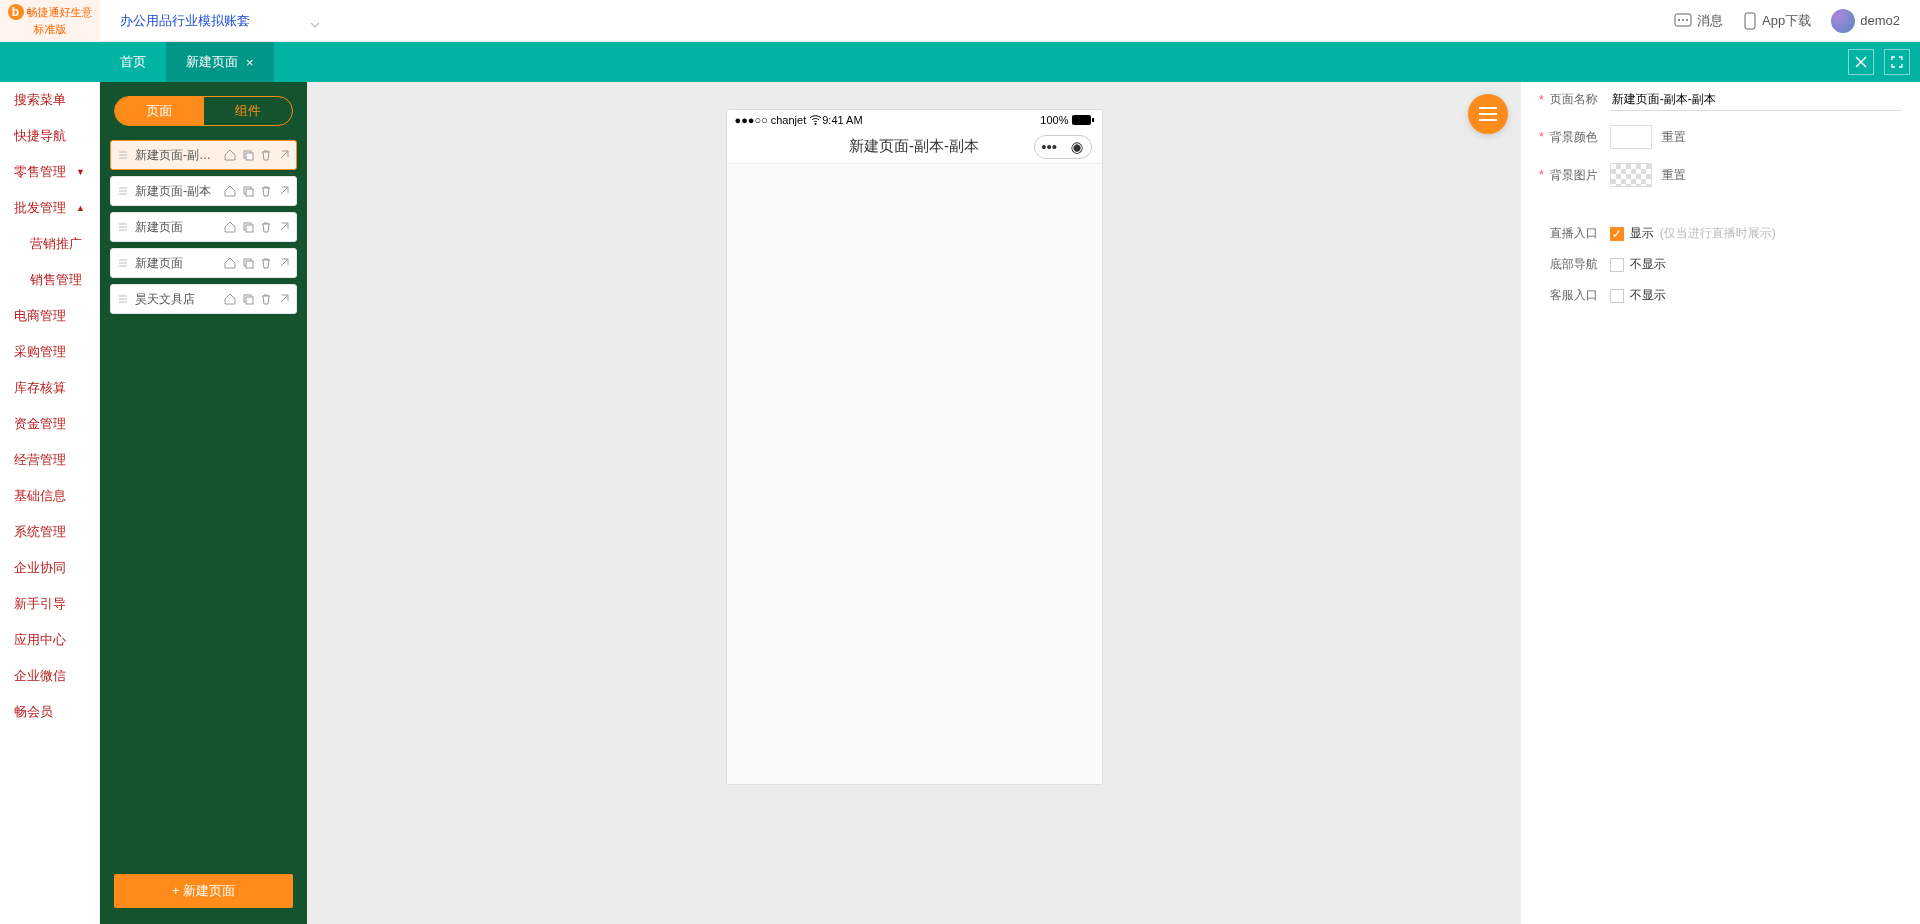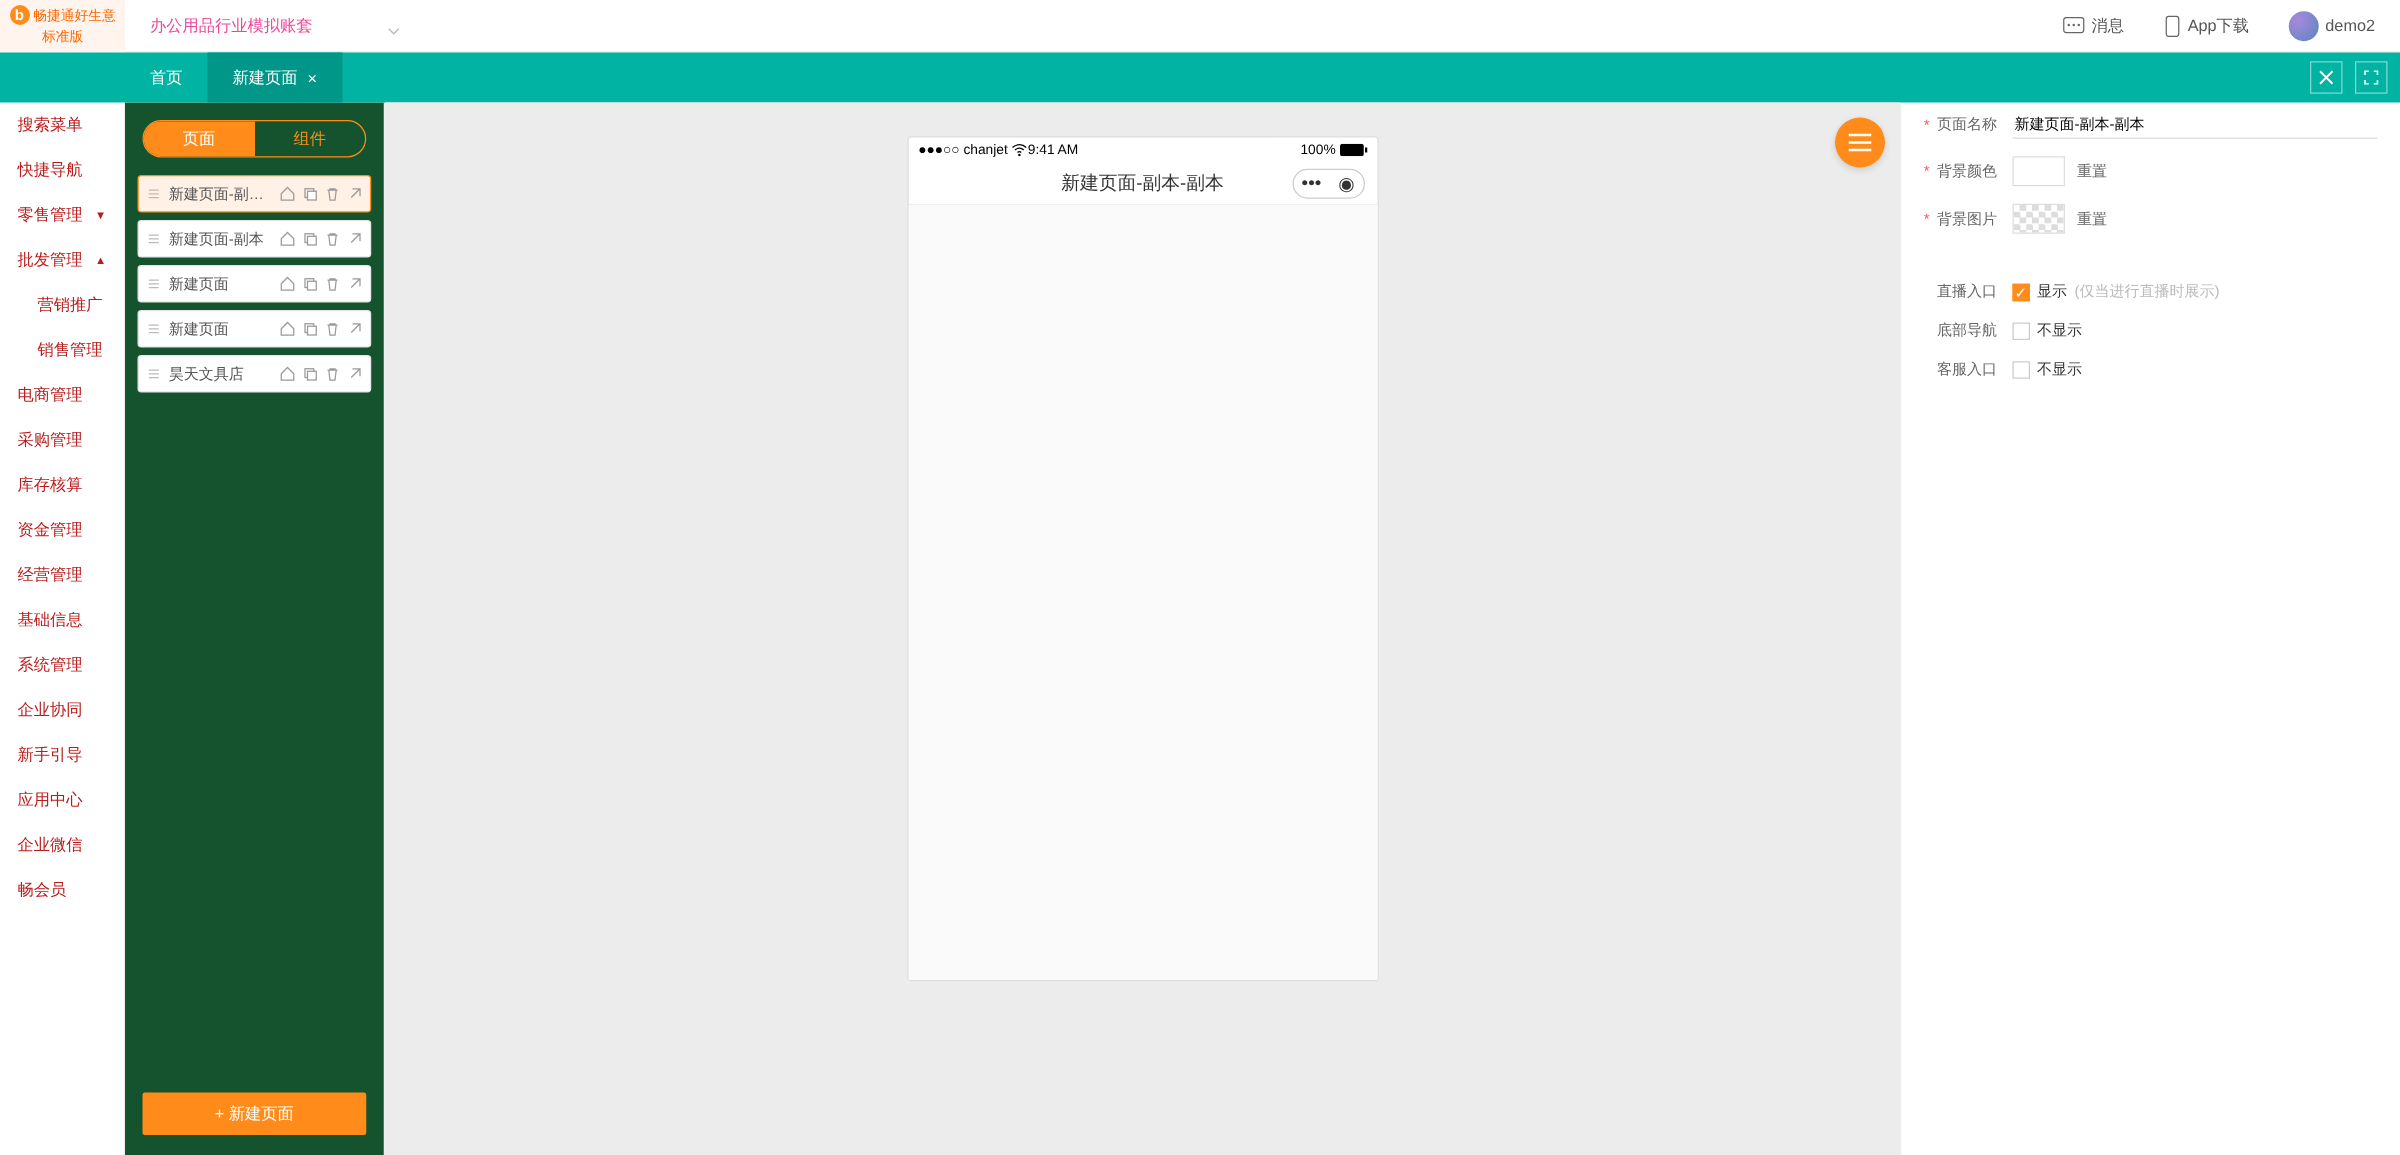--- a/index.html
+++ b/index.html
@@ -1,23 +1,23 @@
 <!DOCTYPE html>
 <html><head>
   <meta charset="utf-8">
   <style>
     *{margin:0;padding:0;box-sizing:border-box;font-family:-apple-system,BlinkMacSystemFont,"Segoe UI","Microsoft YaHei",sans-serif}
     body{height:924px;width:1920px;overflow:hidden;background:#fff;font-size:13px;color:#333}
     .topbar{height:42px;display:flex;align-items:center;border-bottom:1px solid #e8e8e8;padding-right:20px}
     .logo{width:100px;height:42px;background:#fff5ee;display:flex;flex-direction:column;align-items:center;justify-content:center;color:#f60;font-size:11px;gap:2px}
     .logo-top{display:flex;align-items:center;gap:3px}
     .logo-icon{width:16px;height:16px;background:#ff8c1a;border-radius:50%;display:flex;align-items:center;justify-content:center;color:#fff;font-weight:bold;font-size:12px}
-    .dropdown{flex:0 0 200px;margin-left:20px;display:flex;align-items:flex-end;color:#ec4899;cursor:pointer}
+    .dropdown{flex:0 0 200px;margin-left:20px;display:flex;align-items:flex-end;color:#1d4ed8;cursor:pointer}
     .dropdown svg{margin-left:60px}
-    .top-right{margin-left:auto;display:flex;gap:32px}
+    .top-right{margin-left:auto;display:flex;gap:20px}
     .tr-item{display:flex;align-items:center;gap:5px;cursor:pointer;color:#555}
     .avatar{width:24px;height:24px;border-radius:50%;background:radial-gradient(circle at 30% 30%,#a8d,#58b)}
     .tabs{height:40px;background:#00b3a3;display:flex;align-items:stretch;color:#fff;position:relative}
     .tab{padding:0 20px;display:flex;align-items:center;cursor:pointer;font-size:13px}
     .tab.active{background:#009688}
     .tab .close{margin-left:8px;font-size:13px;line-height:1}
     .tabs-right{margin-left:auto;display:flex;align-items:center;gap:10px;padding-right:10px}
     .tabs-right .ibtn{width:26px;height:26px;border:1px solid rgba(255,255,255,.5);display:flex;align-items:center;justify-content:center;cursor:pointer}
     .tabs-spacer{width:100px}
     .body{display:flex;height:842px}

